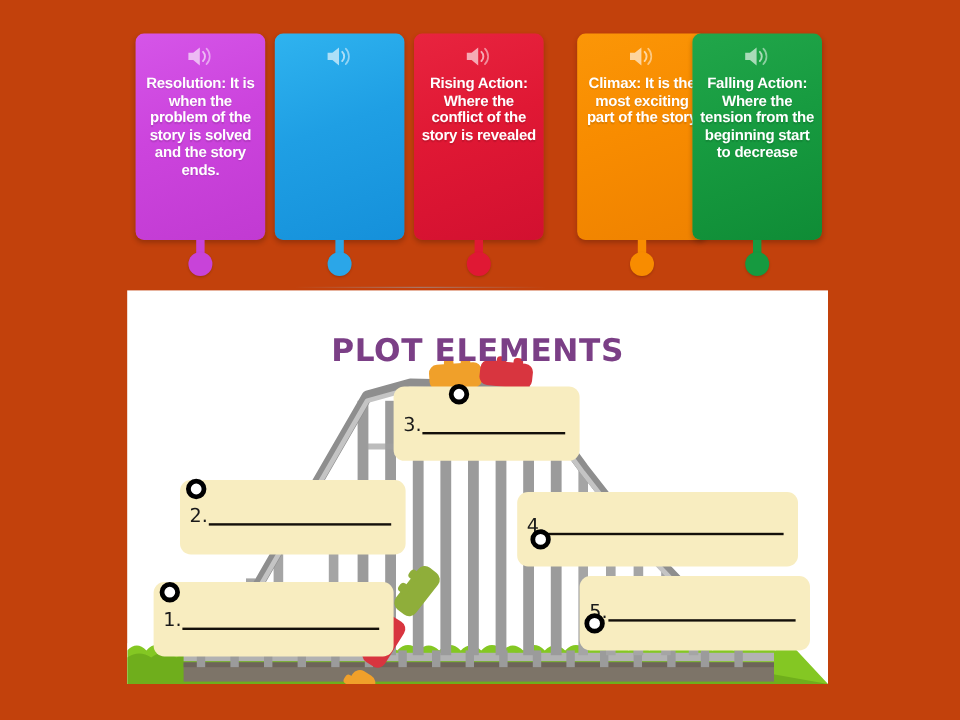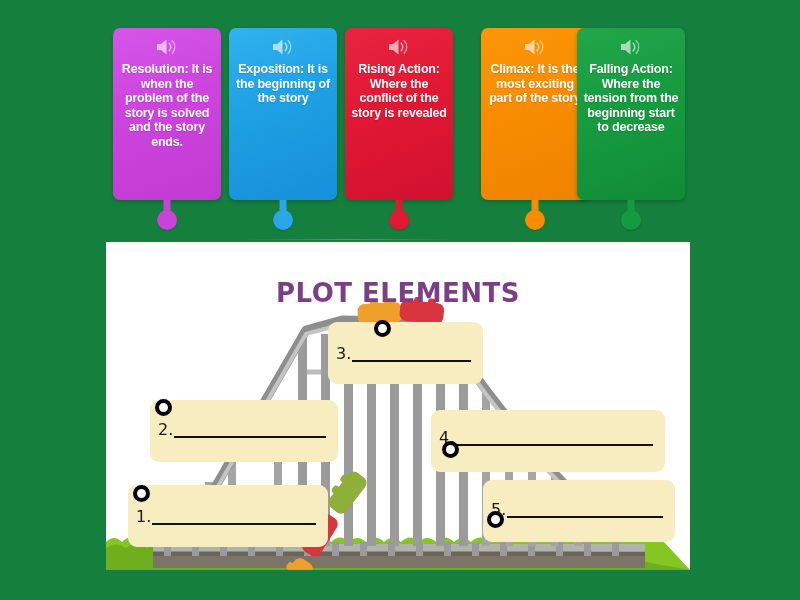--- a/index.html
+++ b/index.html
@@ -13,21 +13,21 @@
     height: 600px;
     overflow: hidden;
     font-family: "Liberation Sans", sans-serif;
     position: relative;
   }
 
   #stage {
     position: relative;
     width: 800px;
     height: 600px;
-    background: #15803d;
+    background: #c2410c;
   }
 
   
   #cards-tray {
     position: absolute;
     left: 0;
     top: 0;
     width: 800px;
     height: 244px;
   }
@@ -207,21 +207,20 @@
 
     <div class="card-wrap c-exposition" style="left:229px;">
       <div class="card">
         <div class="card-speaker">
           <svg viewBox="0 0 26 20" aria-hidden="true">
             <path d="M3 7 h4 L12.5 2.5 v15 L7 13 H3 z" fill="#ffffff"></path>
             <path d="M15.2 6.2 a5.3 5.3 0 0 1 0 7.6" stroke="#ffffff" stroke-width="1.6" fill="none" stroke-linecap="round"></path>
             <path d="M18.1 3.6 a9 9 0 0 1 0 12.8" stroke="#ffffff" stroke-width="1.4" fill="none" stroke-linecap="round" opacity="0.8"></path>
           </svg>
         </div>
-        <div class="card-text">Exposition: It is the beginning of the story</div>
       </div>
       <div class="card-stem"></div>
       <div class="card-knob"></div>
     </div>
 
     <div class="card-wrap c-rising" style="left:345px;">
       <div class="card">
         <div class="card-speaker">
           <svg viewBox="0 0 26 20" aria-hidden="true">
             <path d="M3 7 h4 L12.5 2.5 v15 L7 13 H3 z" fill="#ffffff"></path>

